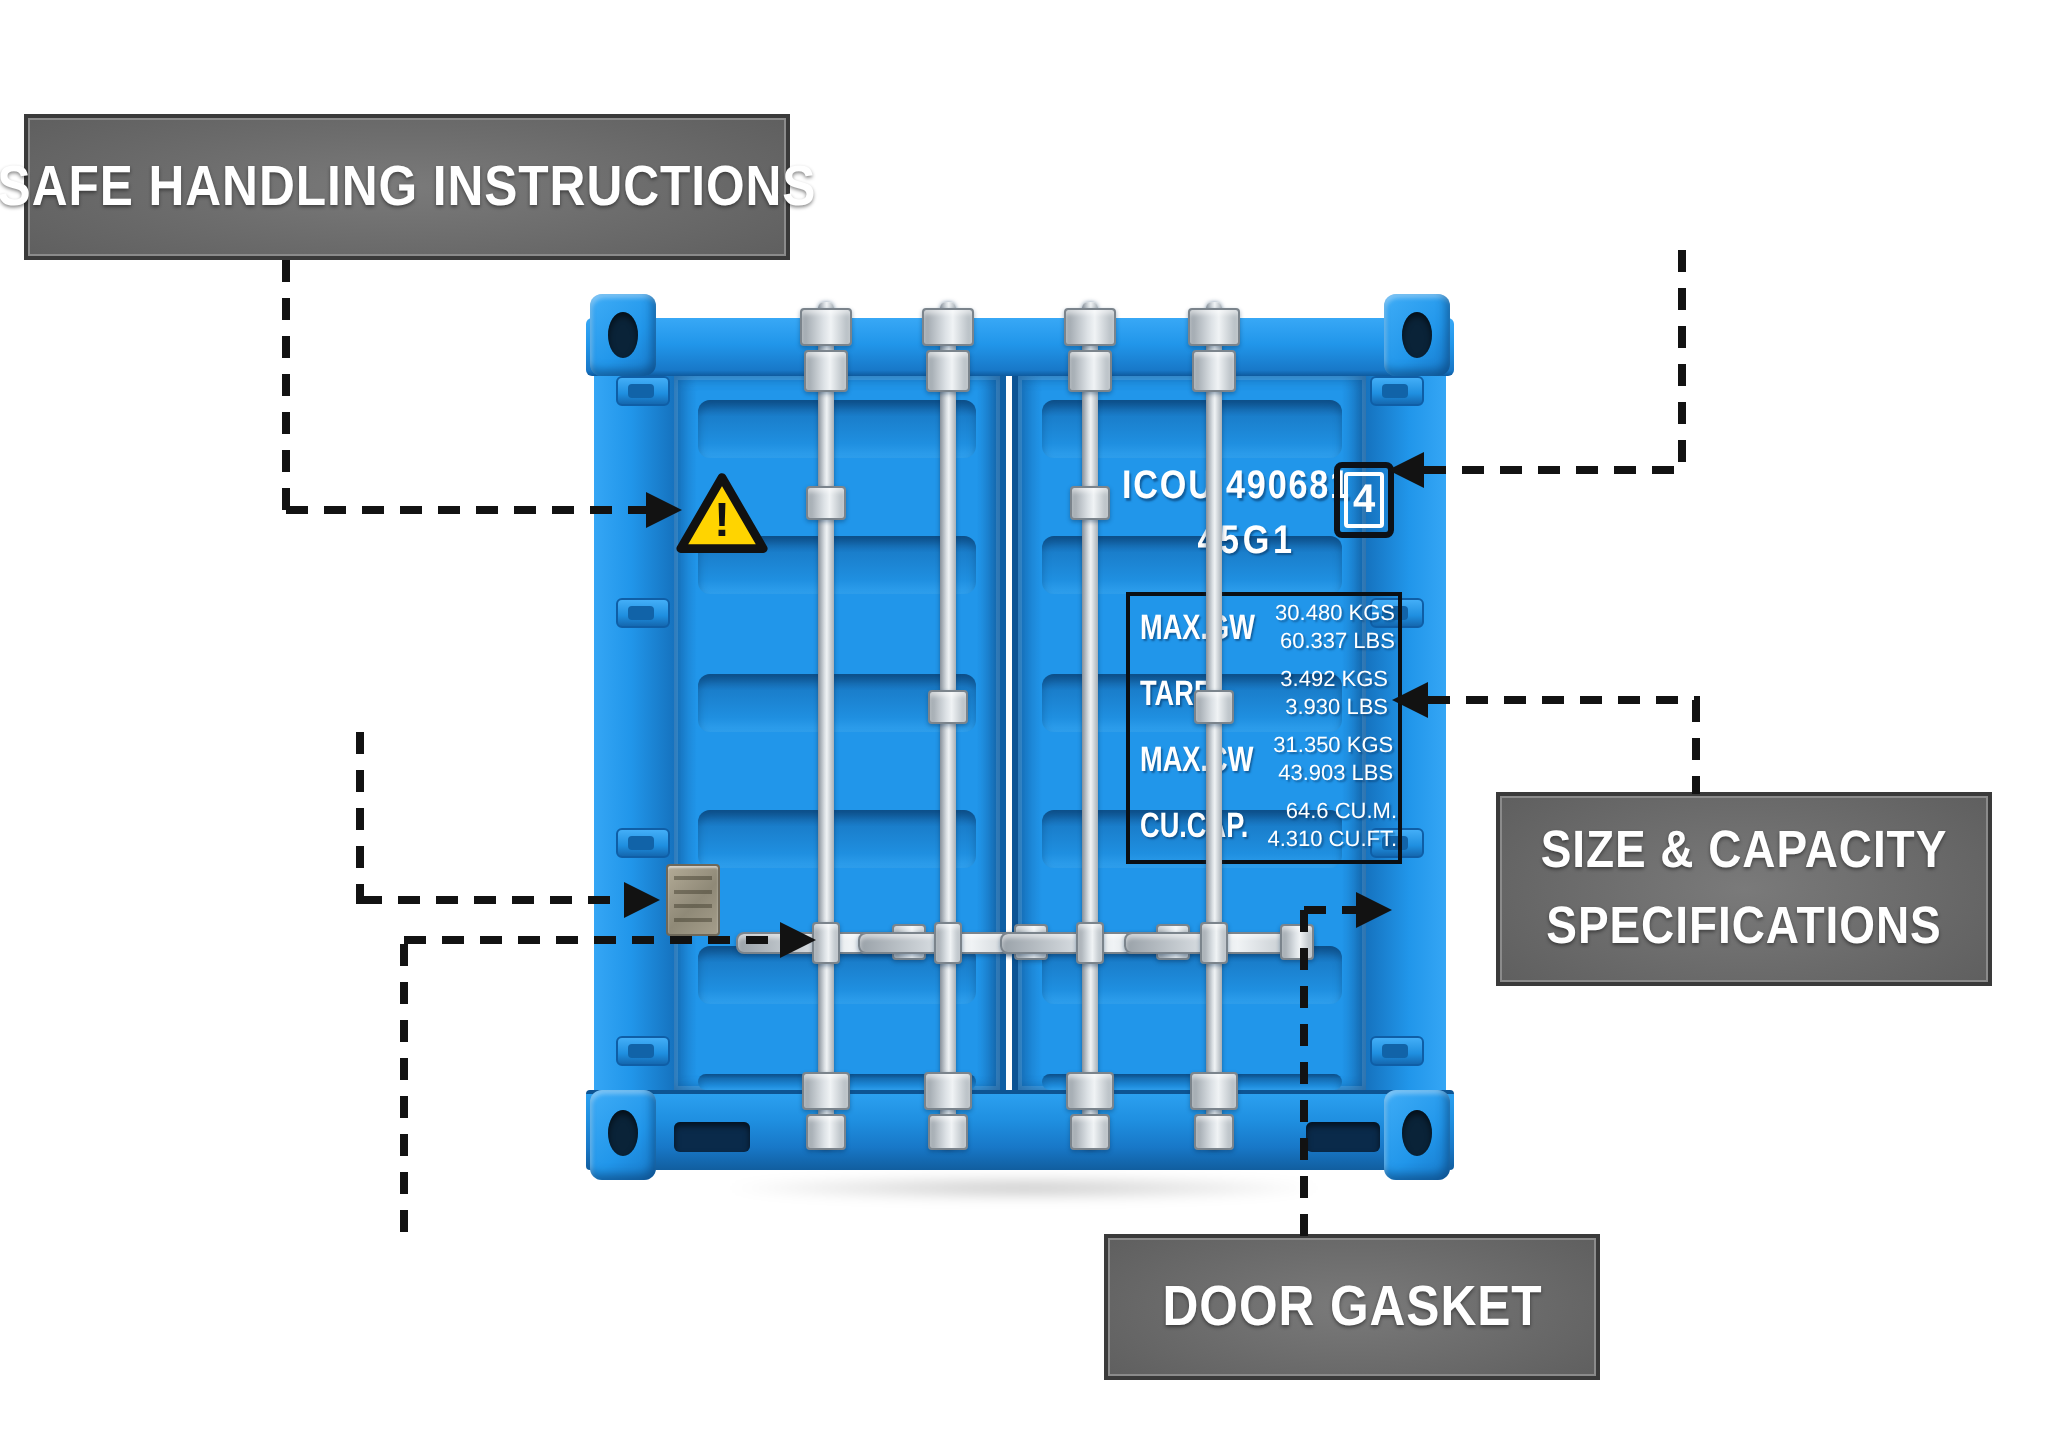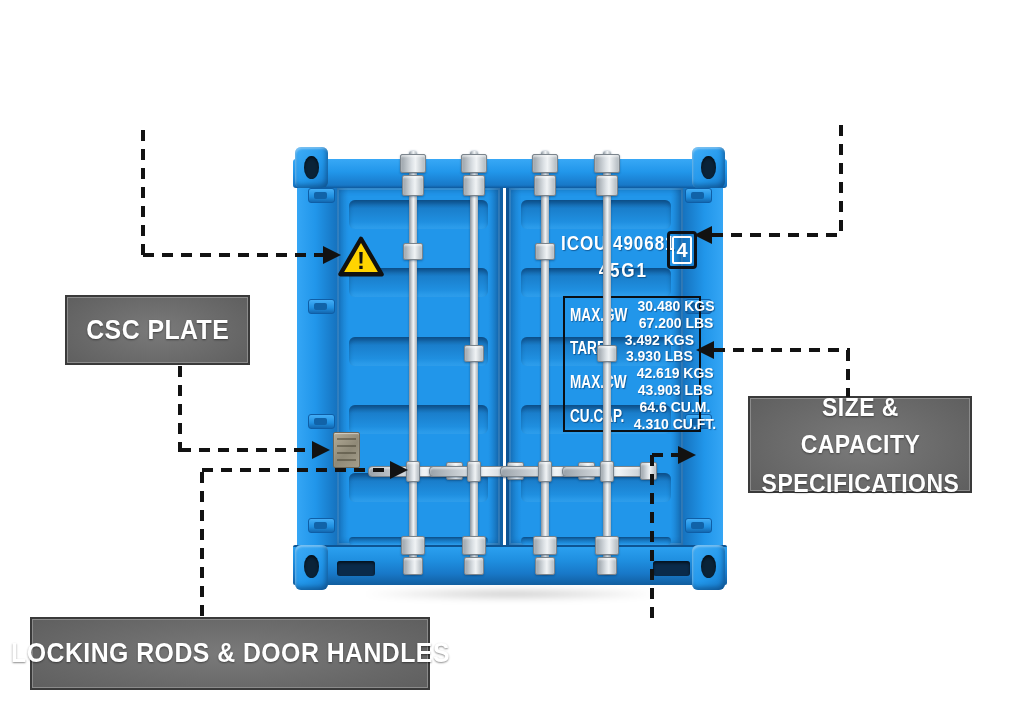--- a/index.html
+++ b/index.html
@@ -97,21 +97,21 @@
   .check-box .inner{ position:absolute; inset:2px; border:2px solid #fff; border-radius:2px;
     display:flex; align-items:center; justify-content:center; color:#fff; font-weight:bold; font-size:20px; }
   .type-code{ position:absolute; left:303px; top:113px; z-index:10; color:#fff; font-weight:bold;
     font-size:19px; letter-spacing:2px; text-shadow:1px 1px 1px rgba(6,50,95,.55); transform:scale(.9,1.05); }
 
   .specs{ position:absolute; left:270px; top:149px; width:138px; height:136px;
     border:2px solid #0a0f14; z-index:10; display:flex; flex-direction:column; }
   .spec-row{ flex:1; display:flex; align-items:center; justify-content:space-between; padding:0 5px; }
   .spec-label{ color:#fff; font-weight:bold; font-size:16px; transform:scale(.85,1.1);
     transform-origin:left; text-shadow:1px 1px 1px rgba(6,50,95,.55); white-space:nowrap; }
-  .spec-vals{ text-align:center; color:#fff; font-weight:bold; font-size:14px; line-height:1.2;
+  .spec-vals{ text-align:right; color:#fff; font-weight:normal; font-size:11px; line-height:1.2;
     text-shadow:1px 1px 1px rgba(6,50,95,.5); white-space:nowrap; }
 
   .warning{ position:absolute; left:44px; top:88px; width:48px; height:44px; z-index:10; }
   .warning svg{ display:block; width:100%; height:100%; }
   .warning .excl{ position:absolute; left:0; right:0; top:12px; text-align:center;
     color:#111; font-weight:bold; font-size:24px; }
 
   .csc-plate{ position:absolute; left:40px; top:285px; width:27px; height:36px; z-index:10;
     background:linear-gradient(135deg,#b3ab97,#8f8977 55%,#a59e8b); border:1px solid #6e685a; border-radius:2px;
     box-shadow: inset 0 1px 1px rgba(255,255,255,.5); }
@@ -195,30 +195,30 @@
       <div class="inner">
           <span>4</span>
         </div>
     </div>
     <div class="type-code">45G1</div>
 
     <div class="specs">
       <div class="spec-row">
         <span class="spec-label">MAX.GW</span>
         <span class="spec-vals"><span>30.480 KGS</span><br>
-        <span>67.200 LBS</span></span>
+        <span>60.337 LBS</span></span>
       </div>
       <div class="spec-row">
         <span class="spec-label">TARE</span>
         <span class="spec-vals"><span>3.492 KGS</span><br>
         <span>3.930 LBS</span></span>
       </div>
       <div class="spec-row">
         <span class="spec-label">MAX.CW</span>
-        <span class="spec-vals"><span>42.619 KGS</span><br>
+        <span class="spec-vals"><span>31.350 KGS</span><br>
         <span>43.903 LBS</span></span>
       </div>
       <div class="spec-row">
         <span class="spec-label">CU.CAP.</span>
         <span class="spec-vals"><span>64.6 CU.M.</span><br>
         <span>4.310 CU.FT.</span></span>
       </div>
     </div>
 
     <div class="rod-group" style="left:120px">
@@ -301,23 +301,23 @@
   <div class="arr l" style="left:696px; top:341px"></div>
 
   <div class="dash-v" style="left:200px; top:472px; height:146px"></div>
   <div class="dash-h" style="left:202px; top:468px; width:188px"></div>
   <div class="arr r" style="left:390px; top:461px"></div>
 
   <div class="dash-v" style="left:650px; top:455px; height:163px"></div>
   <div class="dash-h" style="left:652px; top:453px; width:26px"></div>
   <div class="arr r" style="left:678px; top:446px"></div>
 
-  <div class="label-box" style="left:65px; top:295px; width:185px; height:70px">
-    <span class="label-text">CSC PLATE</span>
+  <div class="label-box" style="left:12px; top:57px; width:383px; height:73px">
+    <span class="label-text">SAFE HANDLING INSTRUCTIONS</span>
   </div>
-  <div class="label-box" style="left:748px; top:396px; width:224px; height:97px; padding:0 10px">
+  <div class="label-box" style="left:748px; top:396px; width:248px; height:97px; padding:0 10px">
     <span class="label-text wrap">SIZE &amp; CAPACITY SPECIFICATIONS</span>
   </div>
-  <div class="label-box" style="left:30px; top:617px; width:400px; height:73px">
-    <span class="label-text">LOCKING RODS &amp; DOOR HANDLES</span>
+  <div class="label-box" style="left:552px; top:617px; width:248px; height:73px">
+    <span class="label-text">DOOR GASKET</span>
   </div>
 
 </div>
 
 </body></html>

